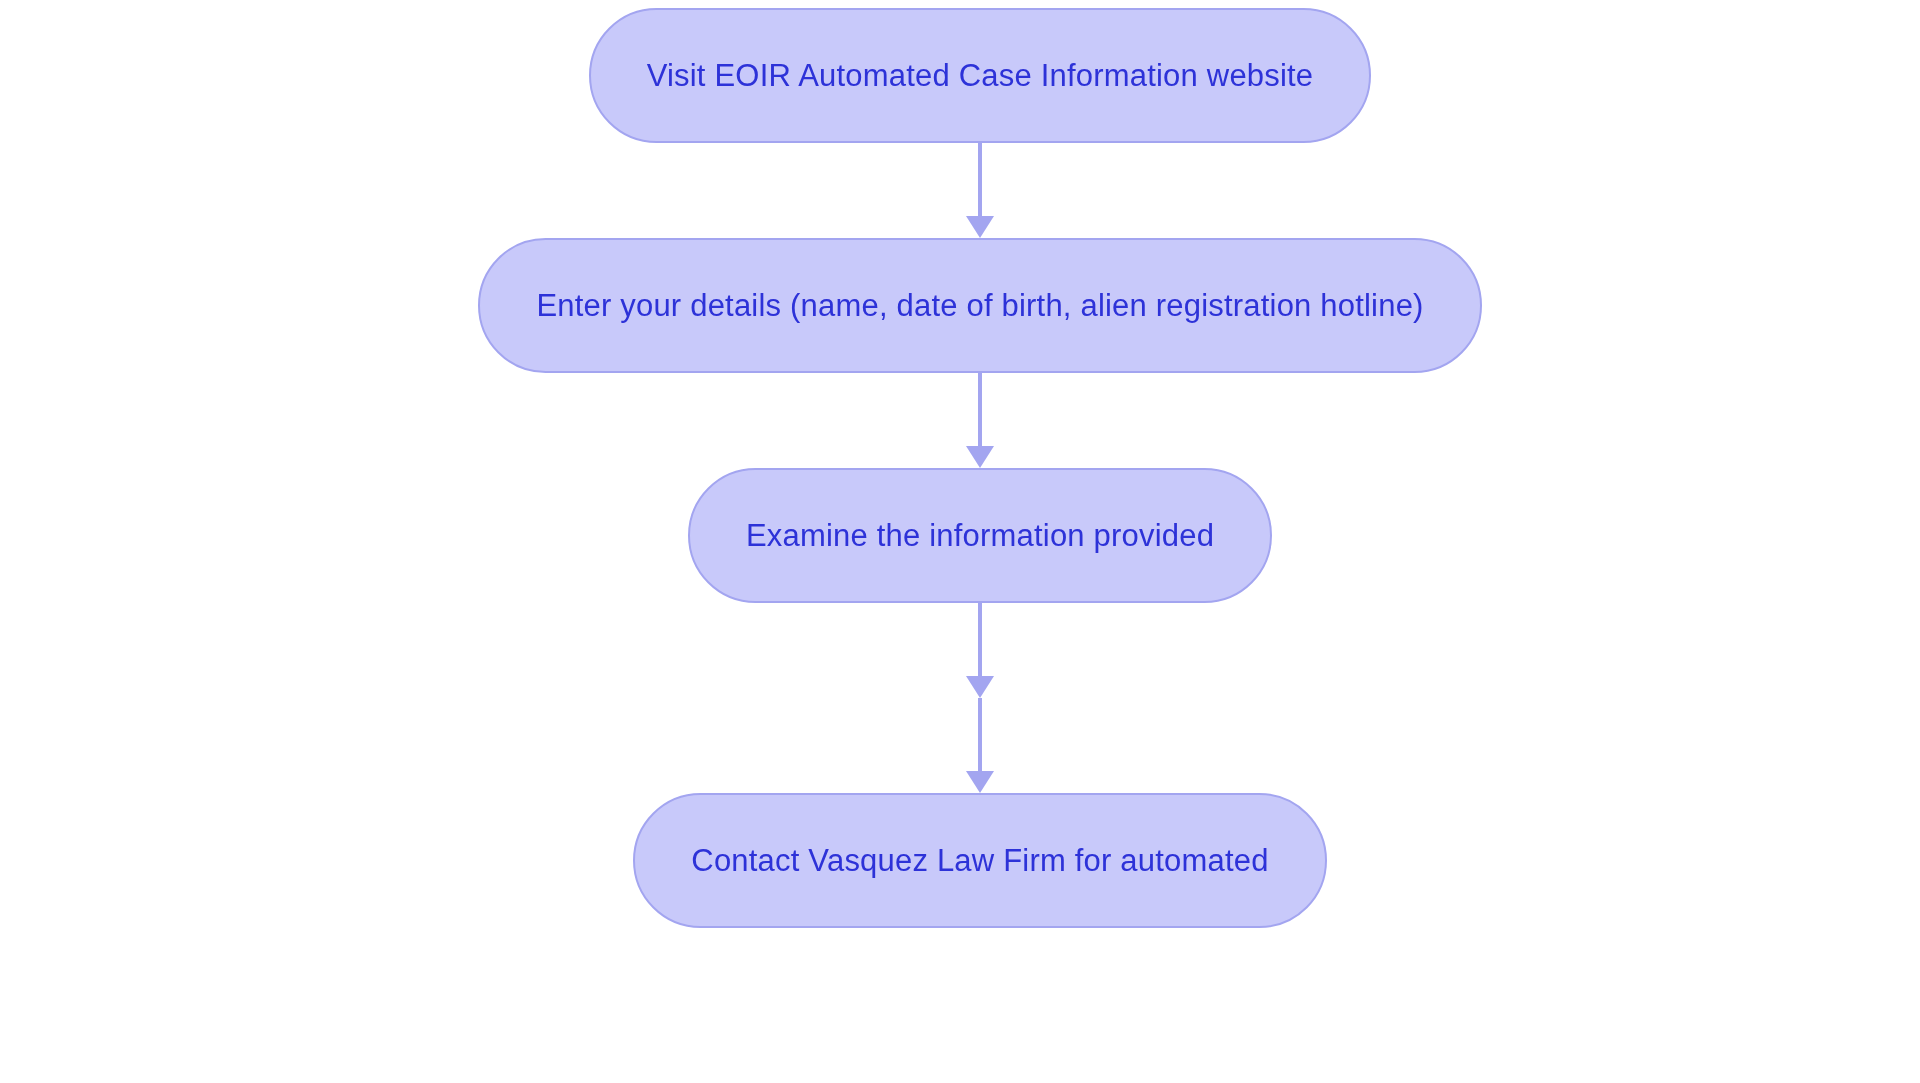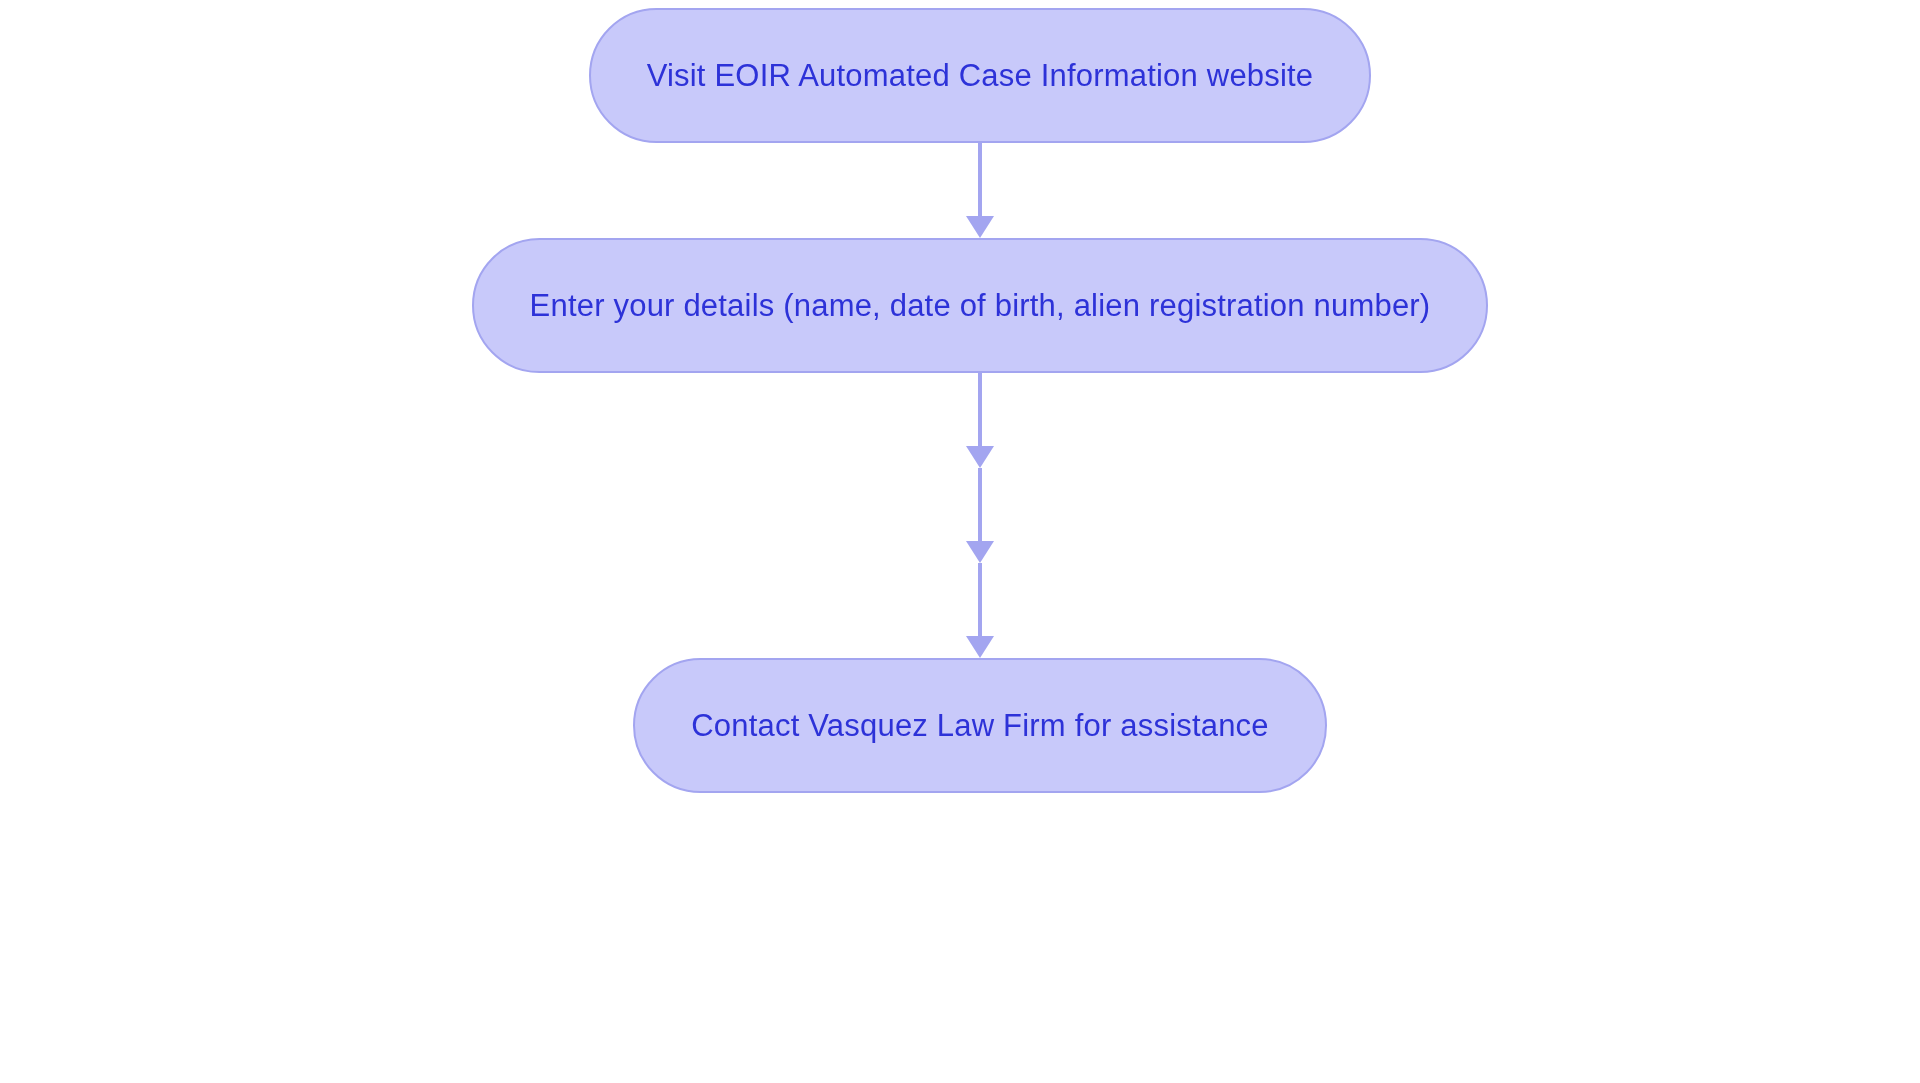--- a/index.html
+++ b/index.html
@@ -91,38 +91,41 @@
     <div class="node">
       <span class="node-label">Visit EOIR Automated Case Information website</span>
     </div>
 
     <div class="connector">
       <div class="connector-line"></div>
       <div class="connector-head"></div>
     </div>
 
     <div class="node">
-      <span class="node-label">Enter your details (name, date of birth, alien registration number)</span>
+      <span class="node-label">Enter your details (name, date of birth, alien registration hotline)</span>
+    </div>
+
+    <div class="connector">
+      <div class="connector-line"></div>
+      <div class="connector-head"></div>
+    </div>
+
+    <div class="node">
+      <span class="node-label">Examine the information provided</span>
     </div>
 
     <div class="connector">
       <div class="connector-line"></div>
       <div class="connector-head"></div>
     </div>
 
 
     <div class="connector">
       <div class="connector-line"></div>
       <div class="connector-head"></div>
     </div>
 
-
-    <div class="connector">
-      <div class="connector-line"></div>
-      <div class="connector-head"></div>
-    </div>
-
     <div class="node">
-      <span class="node-label">Contact Vasquez Law Firm for assistance</span>
+      <span class="node-label">Contact Vasquez Law Firm for automated</span>
     </div>
 
   </div>
 </div>
 
 </body></html>

